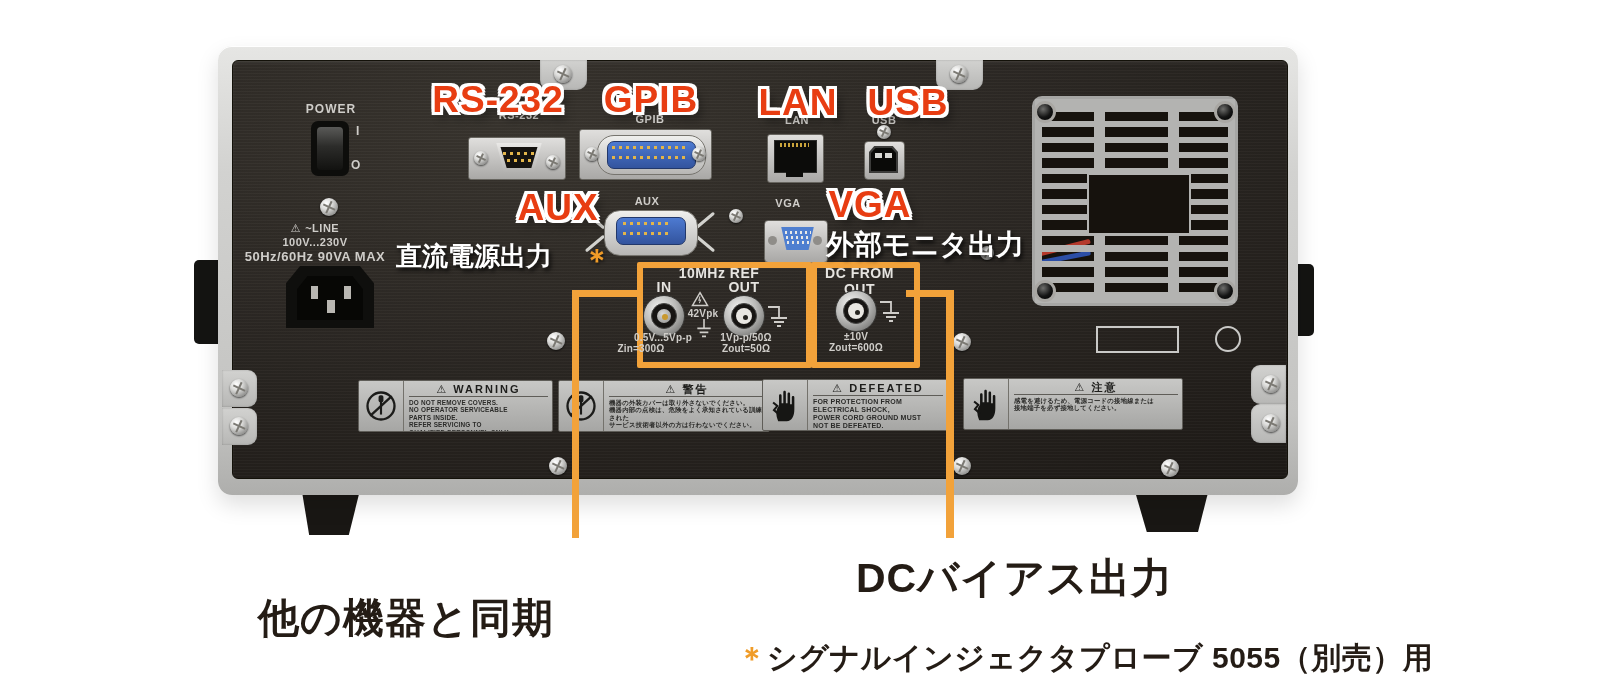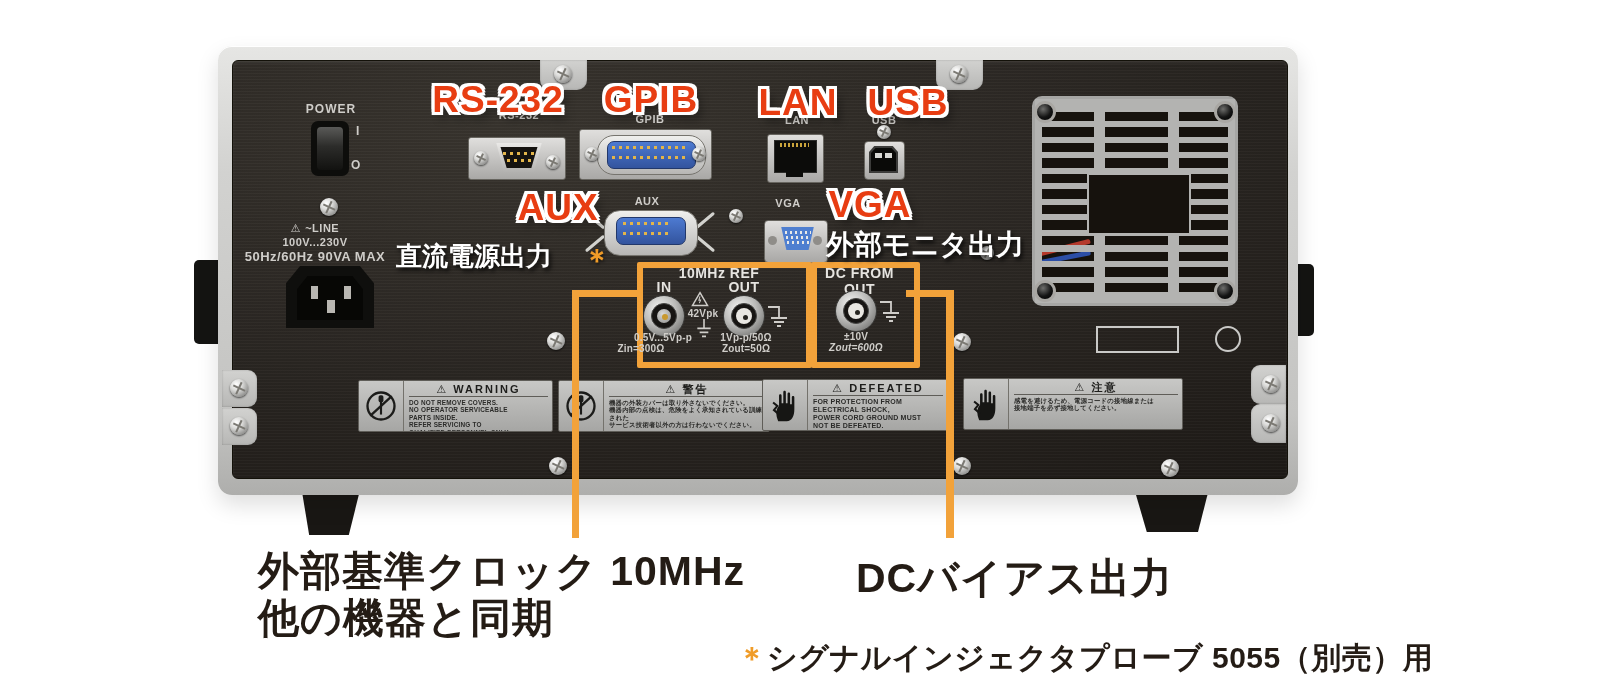--- a/index.html
+++ b/index.html
@@ -239,21 +239,21 @@
   <div class="abs olabel" style="left:812px;top:265px;width:95px;">DC FROM OUT</div>
   <div class="abs bnc" style="left:835px;top:290px;">
     <div class="mid"></div>
     <div class="core-f"></div>
     <div class="hole"></div>
   </div>
   <svg class="abs" style="left:878px;top:298px;z-index:5;" width="24" height="26" viewBox="0 0 24 26">
     <path d="M2 4 H13 V15 M5 15 H21 M8 19 H18 M11 23 H15" fill="none" stroke="#cfcdc9" stroke-width="1.8"></path>
   </svg>
   <div class="abs ptiny" style="left:818px;top:331px;width:76px;">±10V</div>
-  <div class="abs ptiny" style="left:818px;top:342px;width:76px;font-style:italic;">Zout=600Ω</div>
+  <div class="abs ptiny" style="left:818px;top:342px;width:76px;">Zout=600Ω</div>
 
   <div class="abs oline" style="left:573px;top:290px;width:66px;height:7px;"></div>
   <div class="abs oline" style="left:572px;top:290px;width:7px;height:248px;"></div>
   <div class="abs oline" style="left:906px;top:290px;width:47px;height:7px;"></div>
   <div class="abs oline" style="left:946px;top:290px;width:8px;height:248px;"></div>
 
   <div class="abs fanwrap">
     <div class="wire" style="left:4px;top:146px;width:52px;background:#b5392b;transform:rotate(-14deg);"></div>
     <div class="wire" style="left:6px;top:156px;width:50px;background:#2c4ea6;transform:rotate(-11deg);"></div>
     <div class="fansilver" style="left:0;top:0;width:200px;height:7px;"></div>
@@ -355,20 +355,19 @@
         <span>注意</span>
       </div>
       <div class="wl-body">
         <div>感電を避けるため、電源コードの接地線または</div>
         <div>接地端子を必ず接地してください。</div>
       </div>
     </div>
   </div>
 
 
-  <div class="abs btext" style="left:258px;top:544px;font-size:41px;">外部基準クロック 10MHz</div>
   <div class="abs btext" style="left:258px;top:591px;font-size:41px;">他の機器と同期</div>
   <div class="abs btext" style="left:856px;top:551px;font-size:41px;">DCバイアス出力</div>
   <div class="abs" style="left:737px;top:638px;font-size:30px;z-index:8;">
     <span class="ast" style="position:static;font-size:30px;text-shadow:none;">＊</span><span class="btext" style="position:static;letter-spacing:0.5px;">シグナルインジェクタプローブ 5055（別売）用</span>
   </div>
 
 </div>
 
 </body></html>

